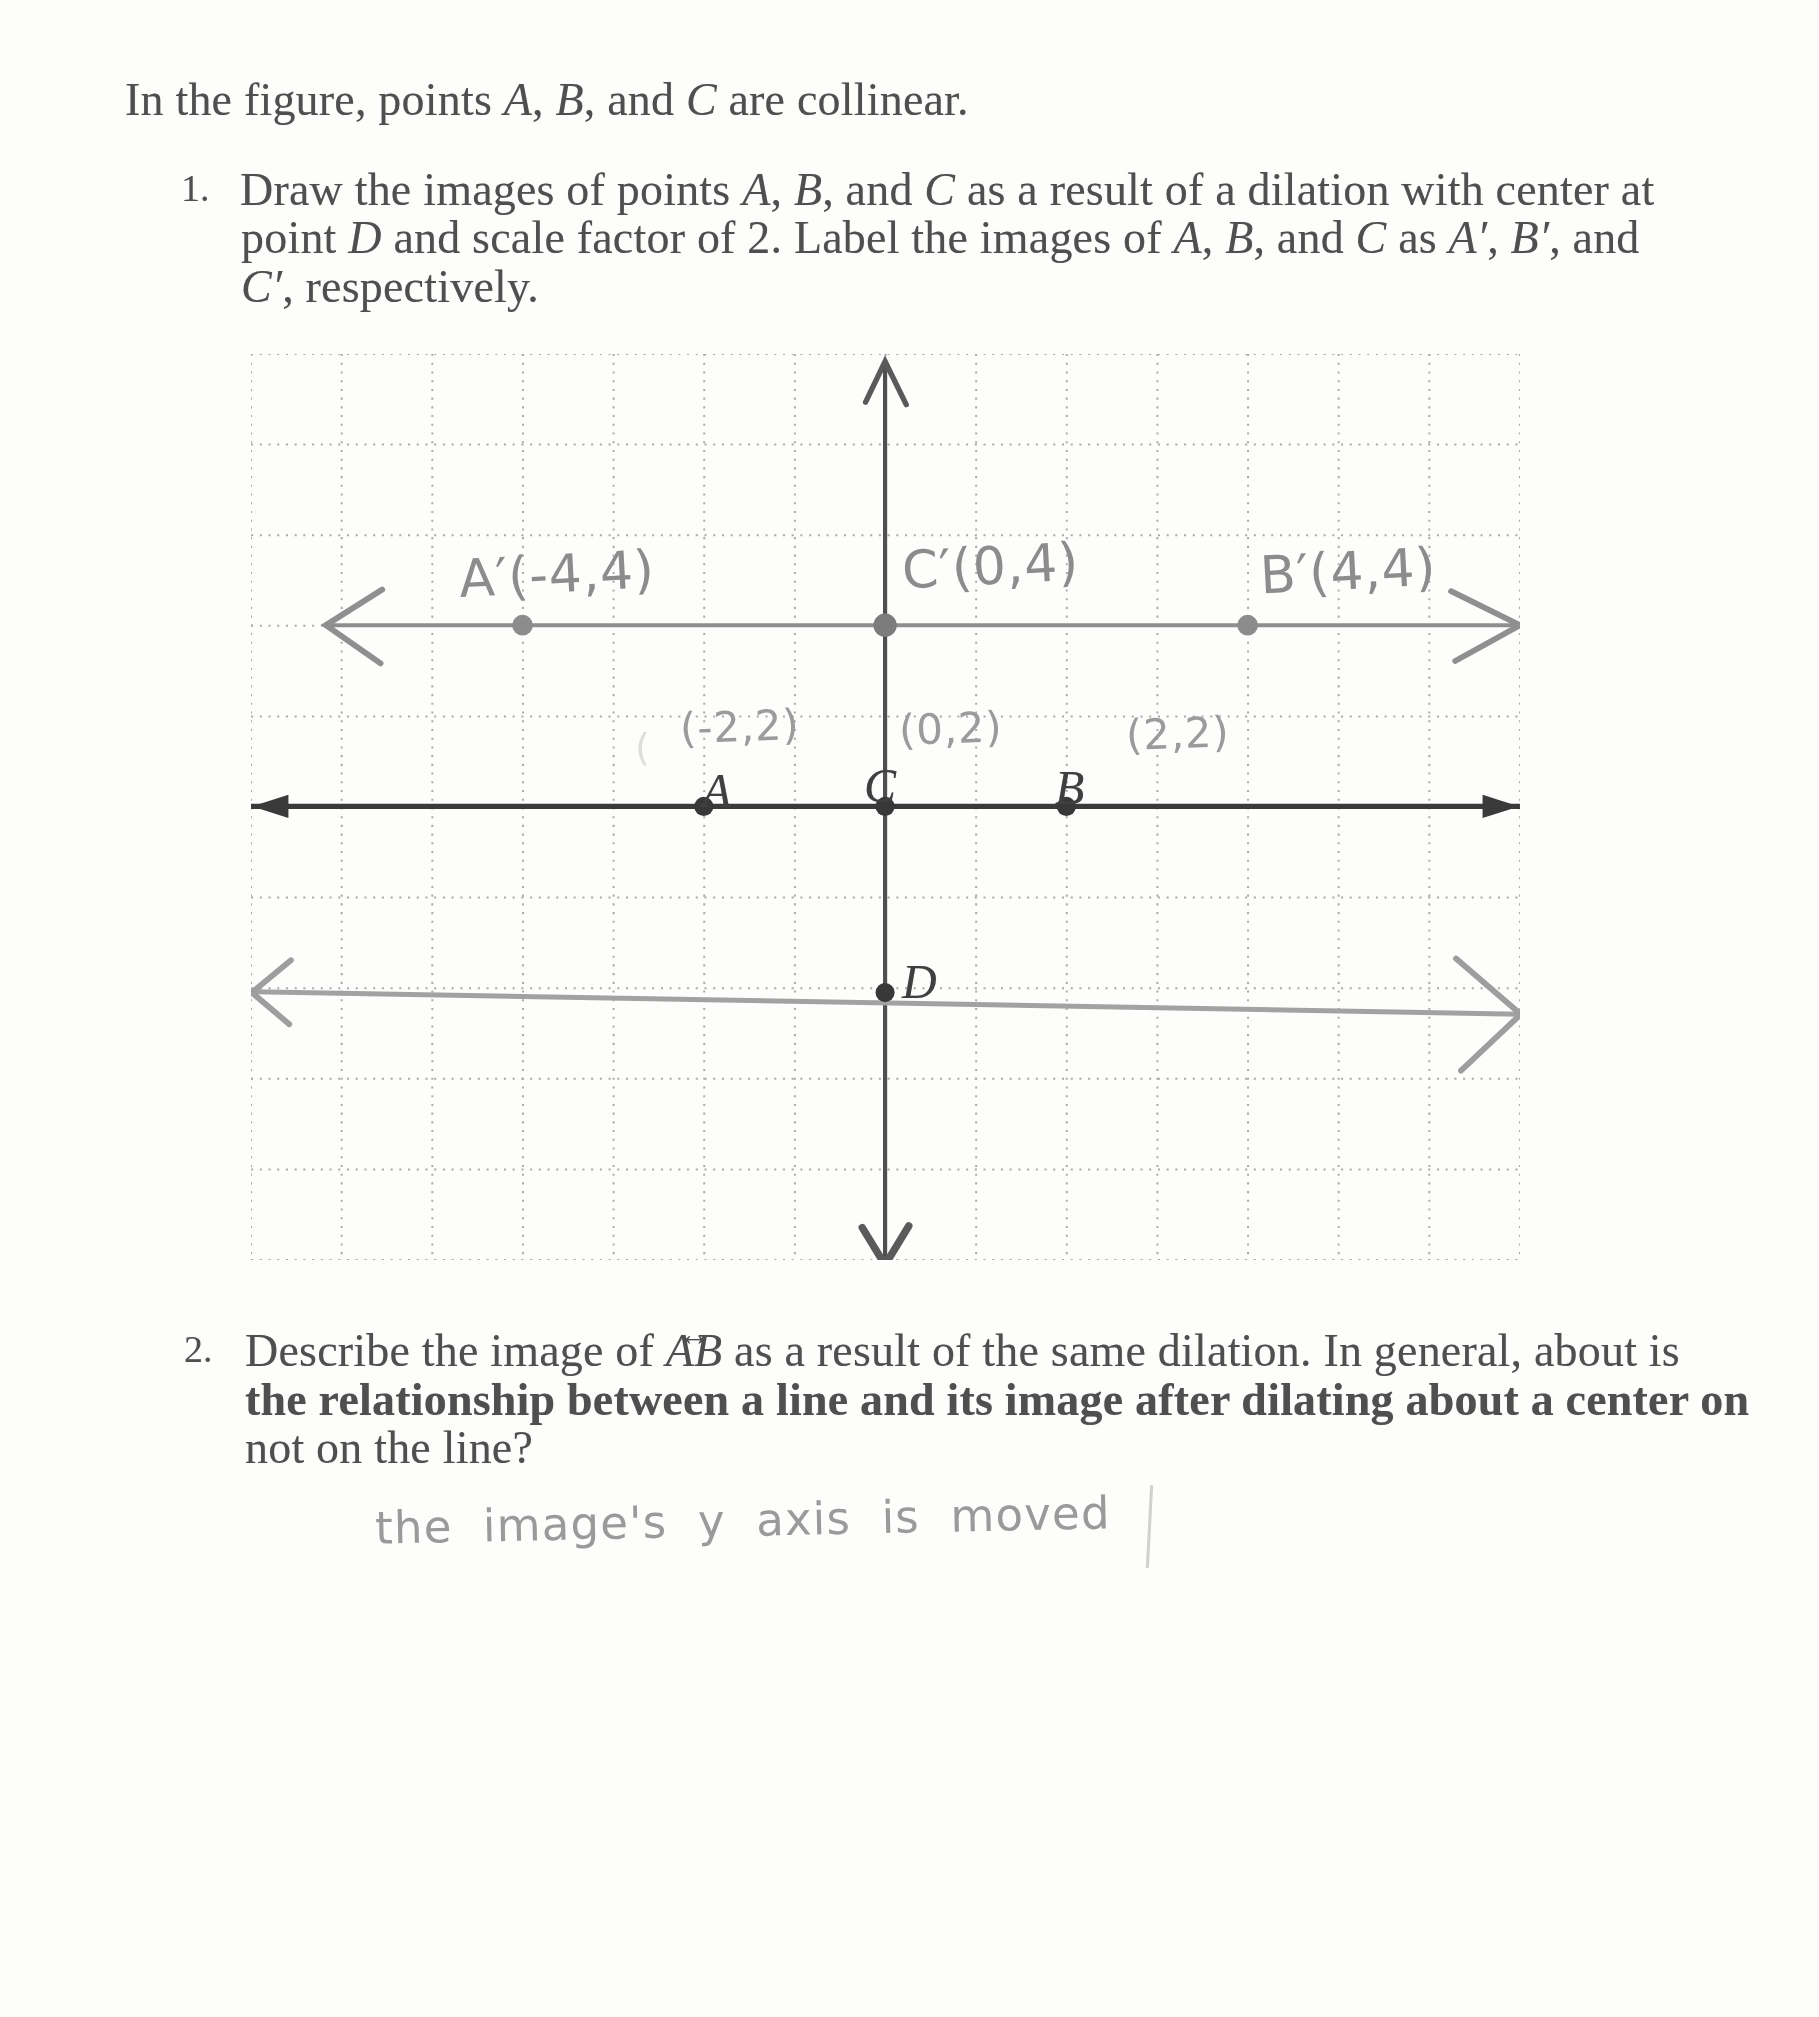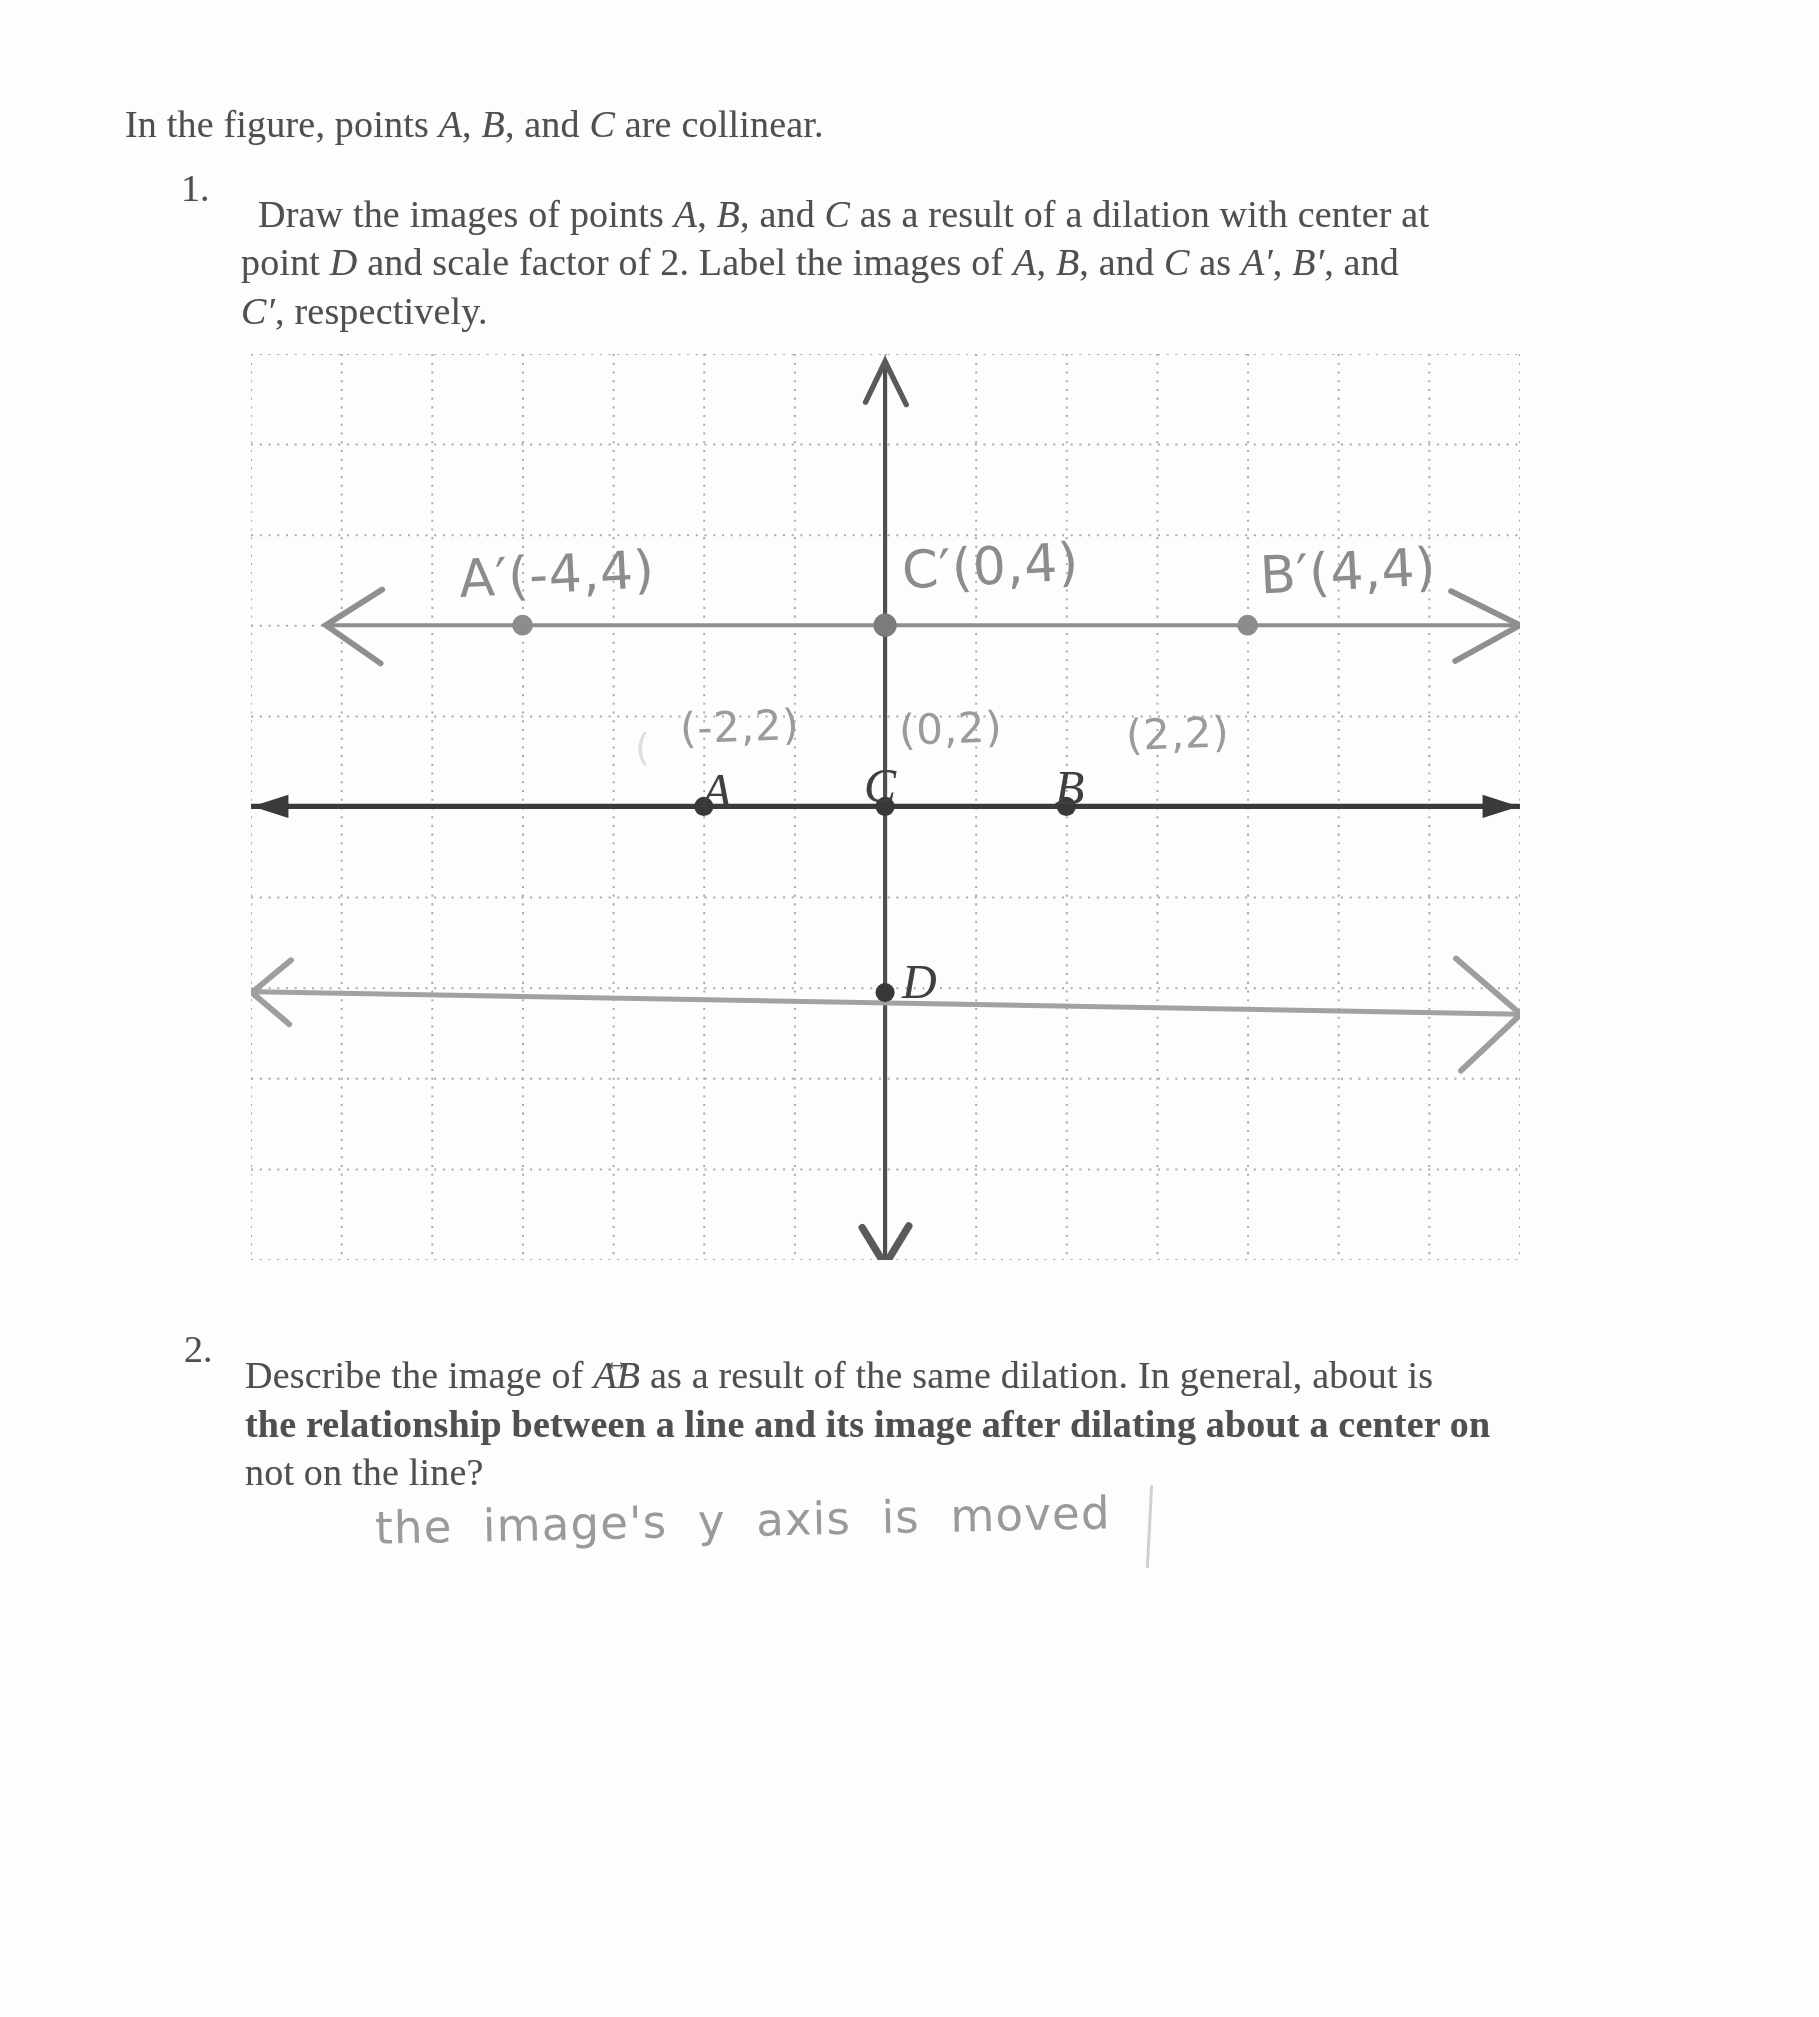--- a/index.html
+++ b/index.html
@@ -1,22 +1,22 @@
 <!DOCTYPE html>
 <html style="font-size:13.3px"><head>
 <meta charset="utf-8">
 <style>
   html,body{margin:0;padding:0;}
   body{
     width:1819px;height:2018px;position:relative;background:#fdfdfc;
     font-family:"Liberation Serif","DejaVu Serif",serif;color:#4f4f4f;
     overflow:hidden;
   }
-  .ptext{position:absolute;font-size:38px;line-height:48px;letter-spacing:0.2px;
-         text-shadow:0 0 0.8px rgba(90,90,90,0.35);white-space:nowrap;margin-top:24px;}
+  .ptext{position:absolute;font-size:46px;line-height:48px;letter-spacing:0.2px;
+         text-shadow:0 0 0.8px rgba(90,90,90,0.35);white-space:nowrap;}
   .pnum{position:absolute;font-size:38px;text-shadow:0 0 0.8px rgba(90,90,90,0.35);}
   .i{font-style:italic;}
   .ovw{position:relative;display:inline-block;}
   .ov{position:absolute;left:50%;top:-0.52em;transform:translateX(-50%);
       font-size:0.70em;font-style:normal;letter-spacing:0;}
   #figure-wrap{position:absolute;left:251px;top:354px;width:1269px;height:906px;}
   #figure-svg{position:absolute;left:0;top:0;}
   .grid-line{stroke:#ababab;stroke-width:2.4;stroke-dasharray:2.5 8;}
   .axis-line{stroke:#4f4f4f;stroke-width:5;}
   .axis-arrow{stroke:#5a5a5a;stroke-width:6.5;fill:none;stroke-linecap:round;}
@@ -40,21 +40,21 @@
           transform:rotate(-1.2deg);white-space:nowrap;}
   #stray-mark{position:absolute;left:1148px;top:1485px;width:0;height:83px;
               border-left:3.3px solid #bdbdbd;transform:rotate(3deg);opacity:0.7;}
 </style>
 </head>
 <body>
 
 <div class="ptext" style="left:125px;top:76px;"><span>In the figure, points </span><span class="i">A</span><span>, </span><span class="i">B</span><span>, and </span><span class="i">C</span><span> are collinear.</span></div>
 
 <div class="pnum" style="left:181px;top:166px;">1.</div>
-<div class="ptext" style="left:258px;top:166px;"><span>Draw the images of points </span><span class="i">A</span><span>, </span><span class="i">B</span><span>, and </span><span class="i">C</span><span> as a result of a dilation with center at</span></div>
+<div class="ptext" style="left:240px;top:166px;"><span>Draw the images of points </span><span class="i">A</span><span>, </span><span class="i">B</span><span>, and </span><span class="i">C</span><span> as a result of a dilation with center at</span></div>
 <div class="ptext" style="left:241px;top:214px;"><span>point </span><span class="i">D</span><span> and scale factor of 2. Label the images of </span><span class="i">A</span><span>, </span><span class="i">B</span><span>, and </span><span class="i">C</span><span> as </span><span class="i">A′</span><span>, </span><span class="i">B′</span><span>, and</span></div>
 <div class="ptext" style="left:241px;top:263px;text-align:right;"><span class="i">C′</span><span>, respectively.</span></div>
 
 <div id="figure-wrap">
   <svg id="figure-svg" width="1269" height="906" viewBox="0 0 1528 1091">
       <line x1="0" y1="0" x2="0" y2="1091" class="grid-line"></line>
       <line x1="109.14285714285714" y1="0" x2="109.14285714285714" y2="1091" class="grid-line"></line>
       <line x1="218.28571428571428" y1="0" x2="218.28571428571428" y2="1091" class="grid-line"></line>
       <line x1="327.42857142857144" y1="0" x2="327.42857142857144" y2="1091" class="grid-line"></line>
       <line x1="436.57142857142856" y1="0" x2="436.57142857142856" y2="1091" class="grid-line"></line>

